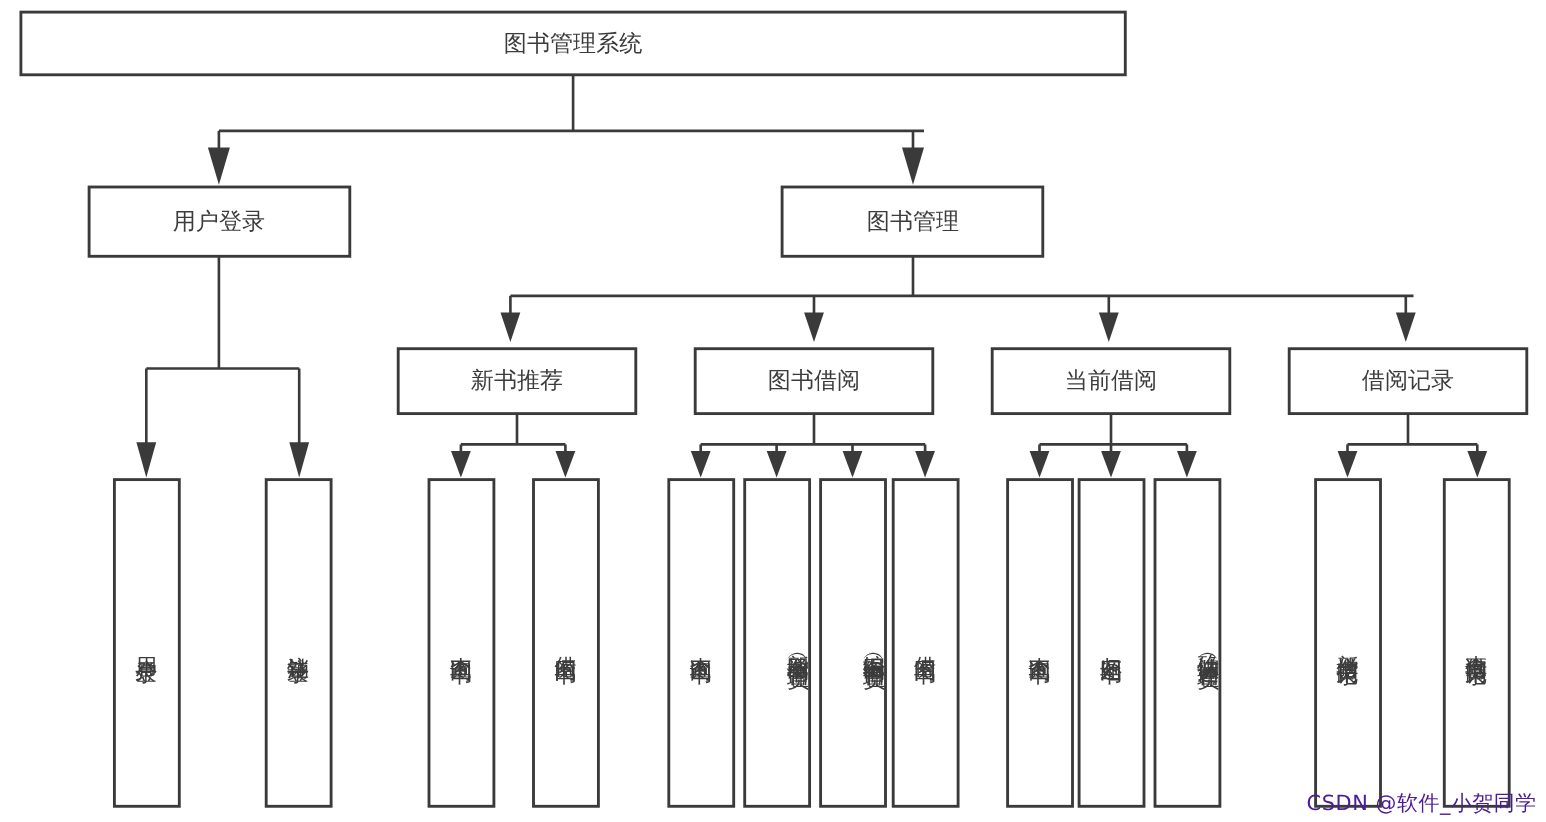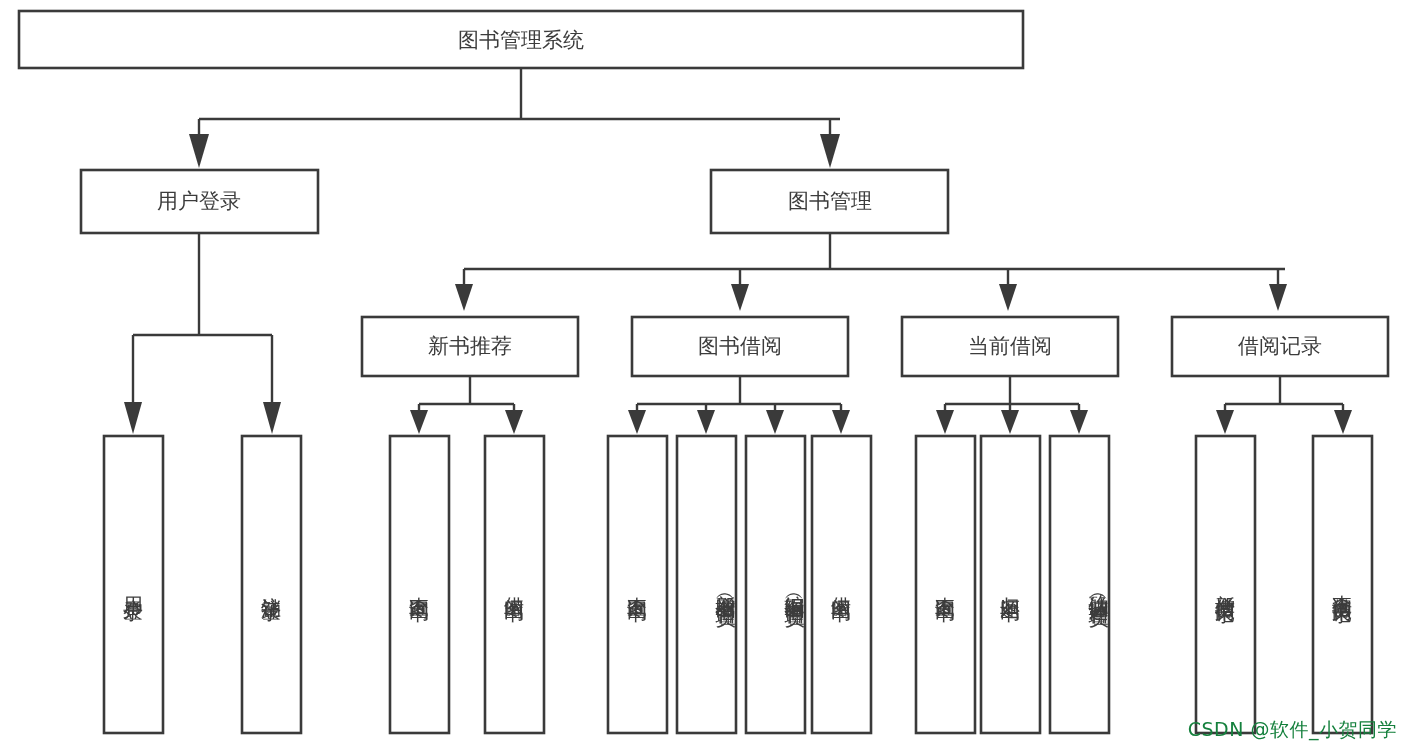--- a/index.html
+++ b/index.html
@@ -63,21 +63,21 @@
     white-space: nowrap;
     pointer-events: none;
     line-height: 1;
   }
   .watermark {
     position: absolute;
     right: 8px;
     bottom: 4px;
     font-family: "DejaVu Sans", "Liberation Sans", sans-serif;
     font-size: 19px;
-    color: #15803d;
+    color: #4c1d95;
     white-space: nowrap;
     letter-spacing: 0.5px;
   }
 </style>
 </head>
 <body>
 
 <div id="diagram-root">
 
   <svg class="diagram" viewBox="0 0 1405 747" xmlns="http://www.w3.org/2000/svg">

